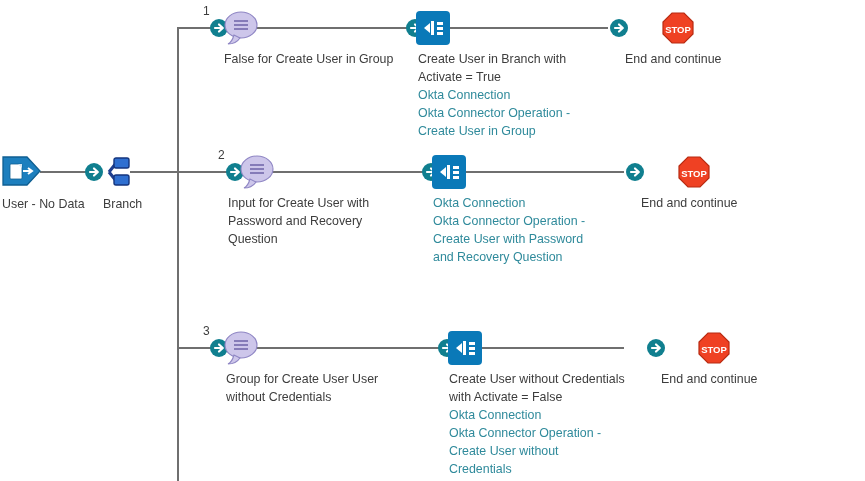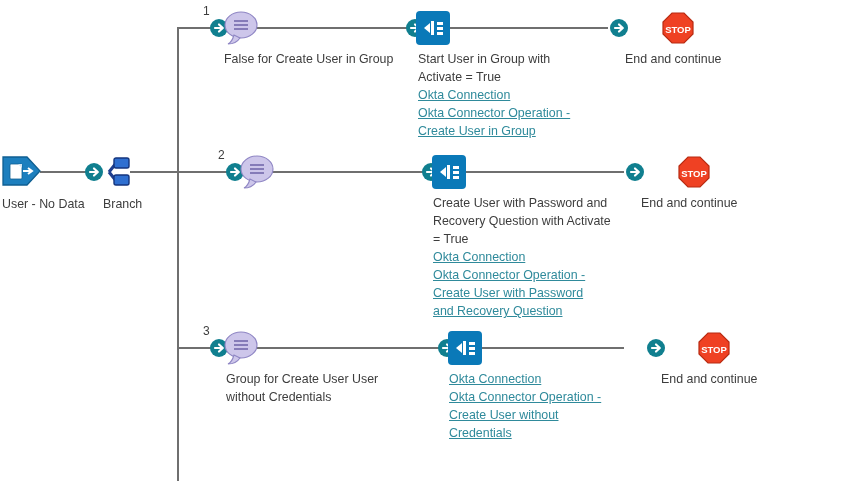--- a/index.html
+++ b/index.html
@@ -86,21 +86,20 @@
     white-space: pre-line;
   }
   .lbl-num {
     position: absolute;
     font-size: 12px;
     line-height: 13px;
     color: #3d3d3d;
   }
   .sub {
     color: #2f8a9b;
-    text-decoration: underline;
   }
   .lbl-block {
     position: absolute;
     font-size: 12.4px;
     line-height: 18px;
   }
   .lbl-block .title {
     color: #3d3d3d;
     display: block;
     white-space: pre-line;
@@ -186,21 +185,21 @@
     <svg width="34" height="34" viewBox="0 0 34 34">
       <rect x="0" y="0" width="34" height="34" rx="4" fill="#0a79b8"></rect>
       <path d="M8 17 l6 -5 v10 z" fill="#ffffff"></path>
       <rect x="15" y="10" width="3" height="14" fill="#ffffff"></rect>
       <rect x="21" y="11" width="6" height="3" fill="#ffffff"></rect>
       <rect x="21" y="16" width="6" height="3" fill="#ffffff"></rect>
       <rect x="21" y="21" width="6" height="3" fill="#ffffff"></rect>
     </svg>
   </div>
   <div class="lbl-block" style="left:418px; top:50px; width:200px;">
-    <span class="title">Start User in Group with
+    <span class="title">Create User in Branch with
 Activate = True</span>
     <span class="sub">Okta Connection
 Okta Connector Operation -
 Create User in Group</span>
   </div>
 
   <div class="arrowdot" style="left:609px; top:18px;">
     <svg width="20" height="20" viewBox="0 0 20 20">
       <circle cx="10" cy="10" r="9" fill="#107f8f"></circle>
       <path d="M6 10 h7 M10 6.5 l3.8 3.5 l-3.8 3.5" stroke="#ffffff" stroke-width="2.2" fill="none" stroke-linecap="round" stroke-linejoin="round"></path>
@@ -222,41 +221,41 @@
       <path d="M6 10 h7 M10 6.5 l3.8 3.5 l-3.8 3.5" stroke="#ffffff" stroke-width="2.2" fill="none" stroke-linecap="round" stroke-linejoin="round"></path>
     </svg>
   </div>
   <div class="bubble-icon" style="left:238px; top:154px;">
     <svg width="38" height="36" viewBox="0 0 38 36">
       <ellipse cx="19" cy="15" rx="16" ry="13" fill="#cdc6ea" stroke="#8f86c4" stroke-width="1.1"></ellipse>
       <path d="M12 25 q-2 7 -6 9 q8 0 12 -6 z" fill="#cdc6ea" stroke="#8f86c4" stroke-width="1.1"></path>
       <path d="M12 11 h14 M12 15 h14 M12 19 h14" stroke="#6d63a8" stroke-width="1.6"></path>
     </svg>
   </div>
+  <div class="lbl" style="left:228px; top:194px; width:195px;">Input for Create User with
+Password and Recovery
+Question</div>
 
   <div class="arrowdot" style="left:421px; top:162px;">
     <svg width="20" height="20" viewBox="0 0 20 20">
       <circle cx="10" cy="10" r="9" fill="#107f8f"></circle>
       <path d="M6 10 h7 M10 6.5 l3.8 3.5 l-3.8 3.5" stroke="#ffffff" stroke-width="2.2" fill="none" stroke-linecap="round" stroke-linejoin="round"></path>
     </svg>
   </div>
   <div class="conn-icon" style="left:432px; top:155px;">
     <svg width="34" height="34" viewBox="0 0 34 34">
       <rect x="0" y="0" width="34" height="34" rx="4" fill="#0a79b8"></rect>
       <path d="M8 17 l6 -5 v10 z" fill="#ffffff"></path>
       <rect x="15" y="10" width="3" height="14" fill="#ffffff"></rect>
       <rect x="21" y="11" width="6" height="3" fill="#ffffff"></rect>
       <rect x="21" y="16" width="6" height="3" fill="#ffffff"></rect>
       <rect x="21" y="21" width="6" height="3" fill="#ffffff"></rect>
     </svg>
   </div>
   <div class="lbl-block" style="left:433px; top:194px; width:212px;">
-    <span class="title">Create User with Password and
-Recovery Question with Activate
-= True</span>
     <span class="sub">Okta Connection
 Okta Connector Operation -
 Create User with Password
 and Recovery Question</span>
   </div>
 
   <div class="arrowdot" style="left:625px; top:162px;">
     <svg width="20" height="20" viewBox="0 0 20 20">
       <circle cx="10" cy="10" r="9" fill="#107f8f"></circle>
       <path d="M6 10 h7 M10 6.5 l3.8 3.5 l-3.8 3.5" stroke="#ffffff" stroke-width="2.2" fill="none" stroke-linecap="round" stroke-linejoin="round"></path>
@@ -298,20 +297,22 @@
     <svg width="34" height="34" viewBox="0 0 34 34">
       <rect x="0" y="0" width="34" height="34" rx="4" fill="#0a79b8"></rect>
       <path d="M8 17 l6 -5 v10 z" fill="#ffffff"></path>
       <rect x="15" y="10" width="3" height="14" fill="#ffffff"></rect>
       <rect x="21" y="11" width="6" height="3" fill="#ffffff"></rect>
       <rect x="21" y="16" width="6" height="3" fill="#ffffff"></rect>
       <rect x="21" y="21" width="6" height="3" fill="#ffffff"></rect>
     </svg>
   </div>
   <div class="lbl-block" style="left:449px; top:370px; width:215px;">
+    <span class="title">Create User without Credentials
+with Activate = False</span>
     <span class="sub">Okta Connection
 Okta Connector Operation -
 Create User without
 Credentials</span>
   </div>
 
   <div class="arrowdot" style="left:646px; top:338px;">
     <svg width="20" height="20" viewBox="0 0 20 20">
       <circle cx="10" cy="10" r="9" fill="#107f8f"></circle>
       <path d="M6 10 h7 M10 6.5 l3.8 3.5 l-3.8 3.5" stroke="#ffffff" stroke-width="2.2" fill="none" stroke-linecap="round" stroke-linejoin="round"></path>

